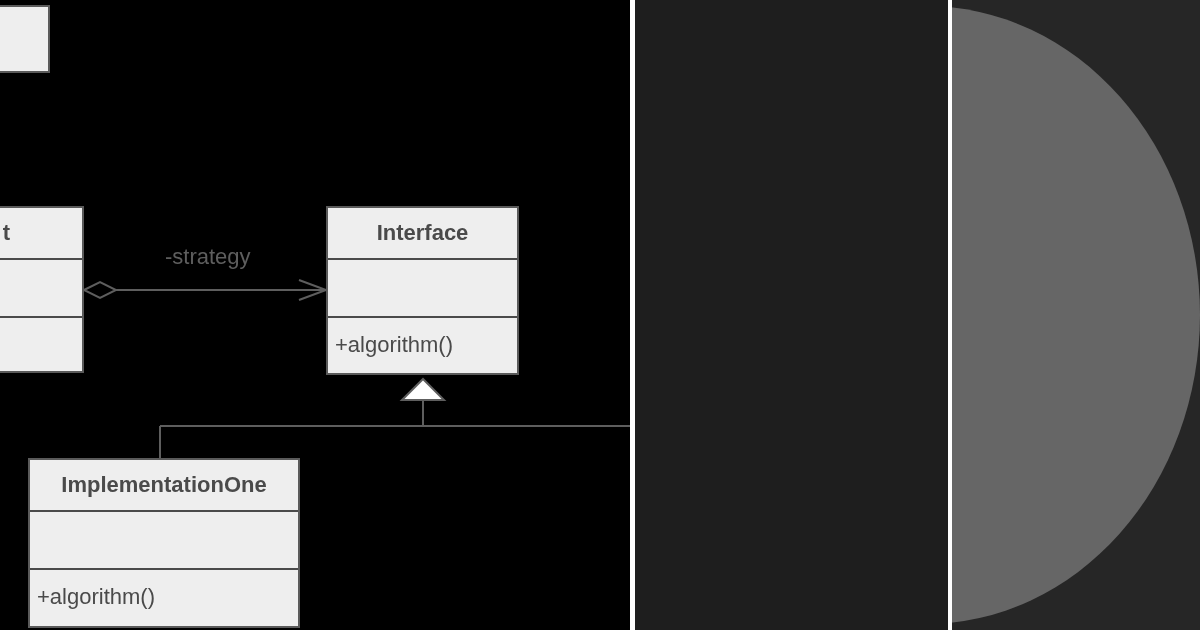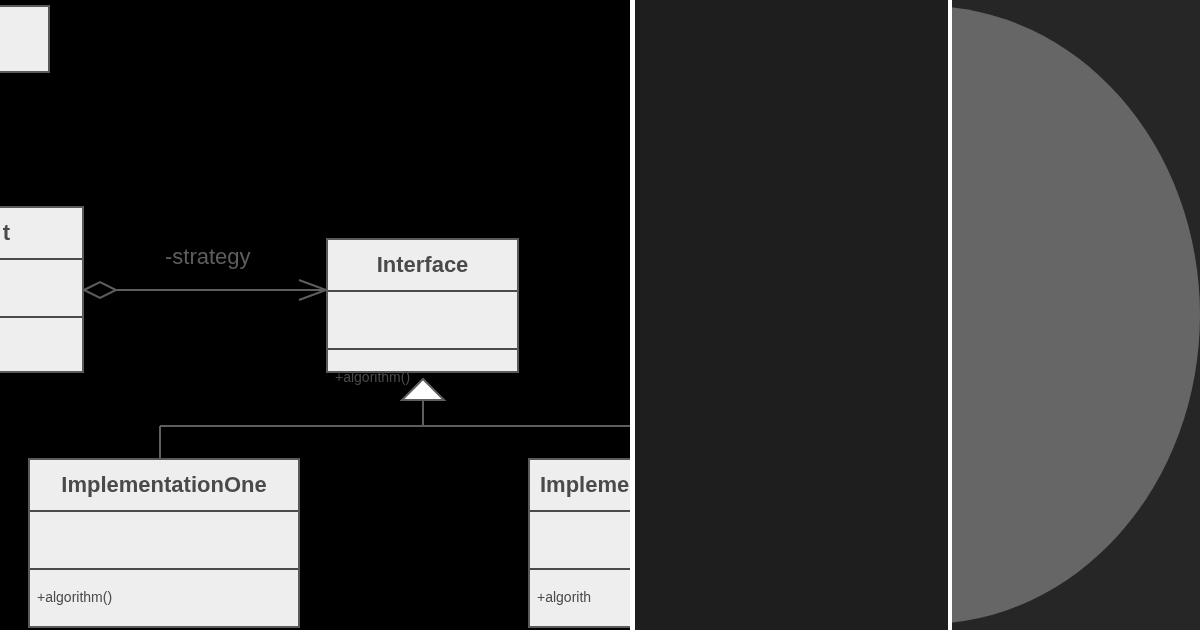--- a/index.html
+++ b/index.html
@@ -23,21 +23,21 @@
       height: 52px;
       border-bottom: 2px solid #4a4a4a;
       font-weight: bold;
       font-size: 22px;
       display: flex; align-items: center; justify-content: center;
       white-space: nowrap;
     }
     .uml-attrs { height: 58px; border-bottom: 2px solid #4a4a4a; }
     .uml-ops {
       height: 54px;
-      font-size: 14px;
+      font-size: 22px;
       display: flex; align-items: center;
       padding-left: 7px;
       white-space: nowrap;
     }
 
     #svg-lines { position: absolute; left: 0; top: 0; width: 630px; height: 630px; }
 
     .assoc-label {
       position: absolute;
       left: 165px; top: 244px;
@@ -78,39 +78,32 @@
   <div class="uml-class" style="left:-40px; top:206px; width:124px; height:167px;">
     <div class="uml-name" style="justify-content:flex-end; padding-right:72px;">
       <span>t</span>
     </div>
     <div class="uml-attrs"></div>
     <div class="uml-ops" style="height:51px;"></div>
   </div>
 
   <div class="assoc-label">-strategy</div>
 
-  <div class="uml-class" style="left:326px; top:206px; width:193px; height:135px;margin-top:32px;">
+  <div class="uml-class" style="left:326px; top:206px; width:193px; height:169px;">
     <div class="uml-name">Interface</div>
     <div class="uml-attrs"></div>
     <div class="uml-ops">+algorithm()</div>
   </div>
 
   <div class="uml-class" style="left:28px; top:458px; width:272px; height:170px;">
     <div class="uml-name">ImplementationOne</div>
     <div class="uml-attrs"></div>
     <div class="uml-ops">+algorithm()</div>
   </div>
 
-  <div class="uml-class" style="left:528px; top:458px; width:140px; height:170px;">
-    <div class="uml-name" style="justify-content:flex-start; padding-left:10px;">
-      <span>Impleme</span>
-    </div>
-    <div class="uml-attrs"></div>
-    <div class="uml-ops">+algorith</div>
-  </div>
 </div>
 
 <div id="divider-1"></div>
 
 <div id="panel-dark" class="panel"></div>
 
 <div id="divider-2"></div>
 
 <div id="panel-circle" class="panel">
   <div id="semicircle"></div>

